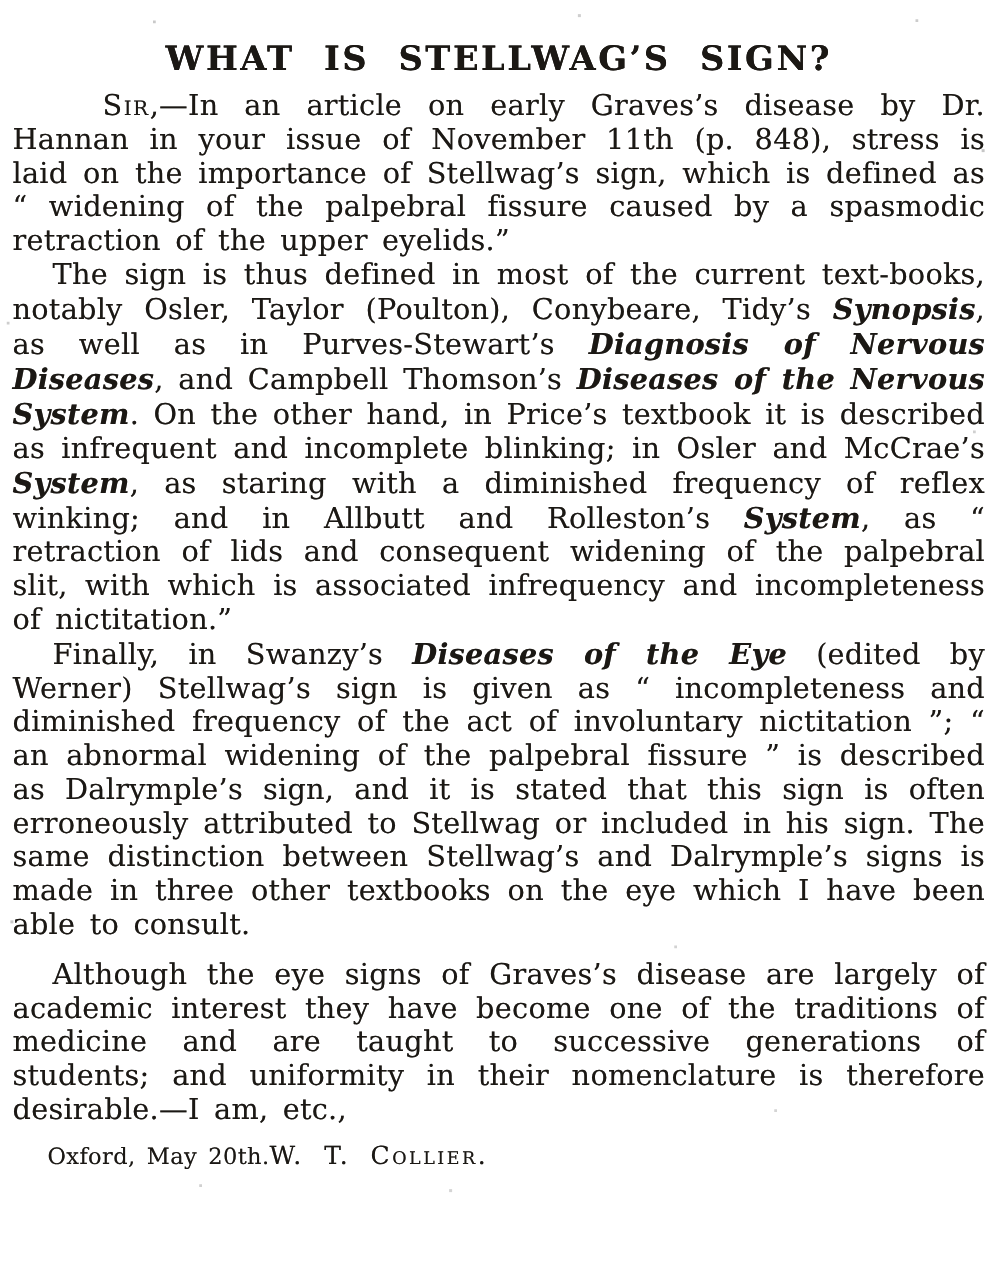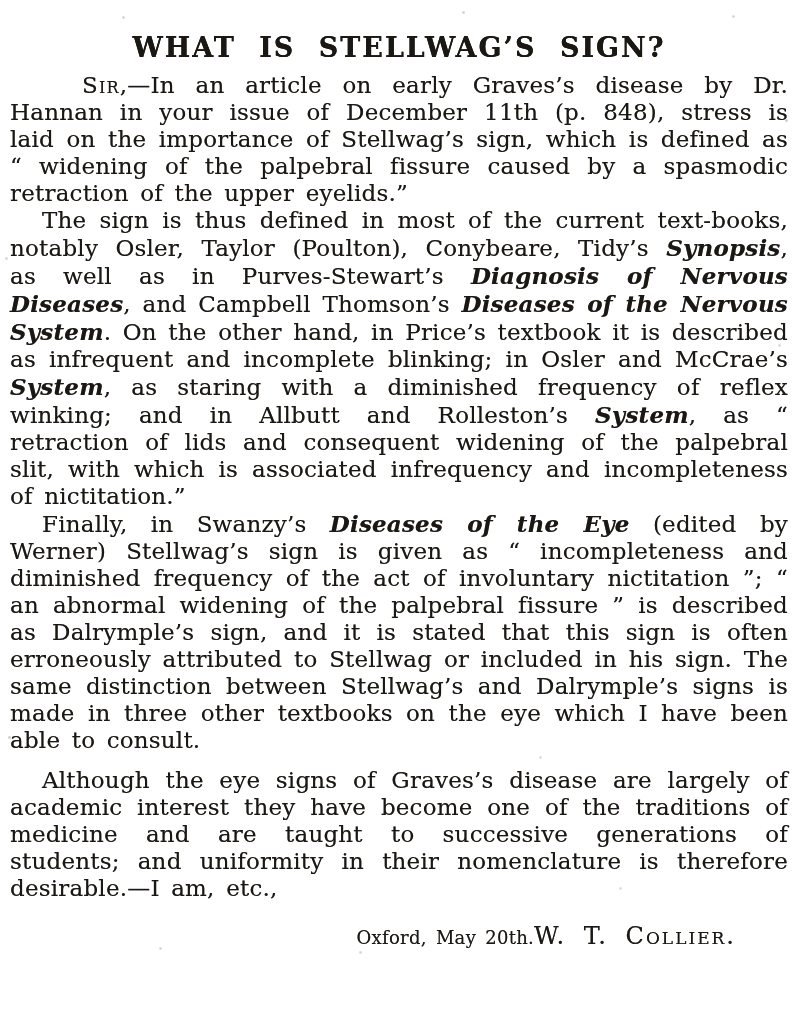--- a/index.html
+++ b/index.html
@@ -48,33 +48,33 @@
     margin-top: 13px;
   }
   .letter-body em { font-style: italic; font-weight: bold; }
   .sc {
     font-variant: small-caps;
     letter-spacing: 1.2px;
     margin-left: 40px;
   }
   .footer {
     display: flex;
-    justify-content: flex-end;
+    justify-content: flex-start;
     align-items: baseline;
-    margin-top: 20px;
+    margin-top: 10px;
     padding: 0 52px 0 28px;
   }
   .place-date {
     font-size: 18px;
     letter-spacing: 0.3px;
     word-spacing: 3px;
     text-shadow: 0 0 0.4px rgba(27,24,20,0.55);
   }
   .signature {
-    font-size: 24px;
+    font-size: 20px;
     font-variant: small-caps;
     letter-spacing: 2px;
     word-spacing: 8px;
     text-shadow: 0 0 0.5px rgba(27,24,20,0.6);
   }
   
   .speckles {
     position: absolute;
     top: 0; left: 0;
     width: 1px; height: 1px;
@@ -97,21 +97,21 @@
 </head>
 <body>
 
 <div class="page">
   <div class="speckles"></div>
   <div class="content">
 
     <h1 class="article-title">WHAT IS STELLWAG’S SIGN?</h1>
 
     <div class="letter-body">
-      <p><span class="sc">Sir</span><span>,—In an article on early Graves’s disease by Dr. Hannan in your issue of December 11th (p. 848), stress is laid on the importance of Stellwag’s sign, which is defined as “ widening of the palpebral fissure caused by a spasmodic retraction of the upper eyelids.”</span></p>
+      <p><span class="sc">Sir</span><span>,—In an article on early Graves’s disease by Dr. Hannan in your issue of November 11th (p. 848), stress is laid on the importance of Stellwag’s sign, which is defined as “ widening of the palpebral fissure caused by a spasmodic retraction of the upper eyelids.”</span></p>
       <p><span>The sign is thus defined in most of the current text-books, notably Osler, Taylor (Poulton), Conybeare, Tidy’s </span><em>Synopsis</em><span>, as well as in Purves-Stewart’s </span><em>Diagnosis of Nervous Diseases</em><span>, and Campbell Thomson’s </span><em>Diseases of the Nervous System</em><span>. On the other hand, in Price’s textbook it is described as infrequent and incomplete blinking; in Osler and McCrae’s </span><em>System</em><span>, as staring with a diminished frequency of reflex winking; and in Allbutt and Rolleston’s </span><em>System</em><span>, as “ retraction of lids and consequent widening of the palpebral slit, with which is associated infrequency and incompleteness of nictitation.”</span></p>
       <p><span>Finally, in Swanzy’s </span><em>Diseases of the Eye</em><span> (edited by Werner) Stellwag’s sign is given as “ incompleteness and diminished frequency of the act of involuntary nictitation ”; “ an abnormal widening of the palpebral fissure ” is described as Dalrymple’s sign, and it is stated that this sign is often erroneously attributed to Stellwag or included in his sign. The same distinction between Stellwag’s and Dalrymple’s signs is made in three other textbooks on the eye which I have been able to consult.</span></p>
       <p class="spaced"><span>Although the eye signs of Graves’s disease are largely of academic interest they have become one of the traditions of medicine and are taught to successive generations of students; and uniformity in their nomenclature is therefore desirable.—I am, etc.,</span></p>
     </div>
 
     <div class="footer">
       <span class="place-date">Oxford, May 20th.</span>
       <span class="signature">W. T. Collier.</span>
     </div>
 

